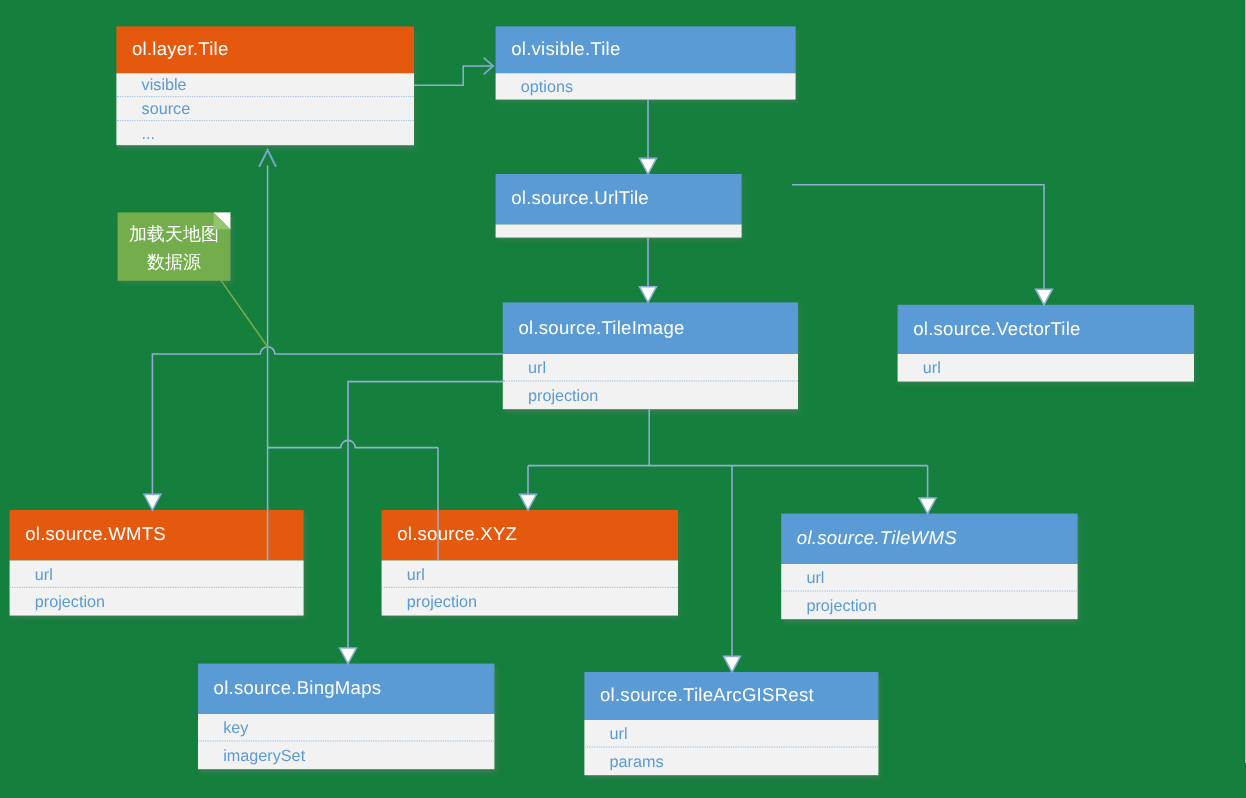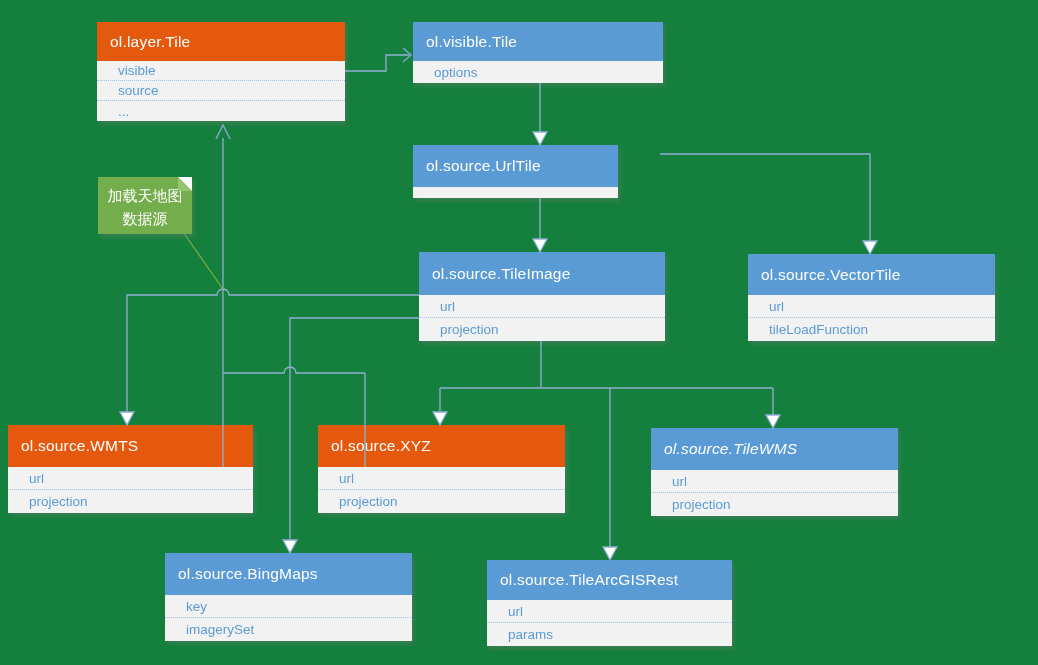--- a/index.html
+++ b/index.html
@@ -73,21 +73,20 @@
         <div class="node-header blue" style="height: 43px;">ol.source.TileImage</div>
         <div class="node-body">
           <div class="node-row" style="height: 23px;">url</div>
           <div class="node-row" style="height: 23px;">projection</div>
         </div>
       </div>
       <div class="node" style="left: 748px; top: 254px; width: 247px;">
         <div class="node-header blue" style="height: 41px;">ol.source.VectorTile</div>
         <div class="node-body">
           <div class="node-row" style="height: 23px;">url</div>
-          <div class="node-row" style="height: 23px;">tileLoadFunction</div>
         </div>
       </div>
       <div class="node" style="left: 8px; top: 425px; width: 245px;">
         <div class="node-header orange" style="height: 42px;">ol.source.WMTS</div>
         <div class="node-body">
           <div class="node-row" style="height: 23px;">url</div>
           <div class="node-row" style="height: 23px;">projection</div>
         </div>
       </div>
       <div class="node" style="left: 318px; top: 425px; width: 247px;">

